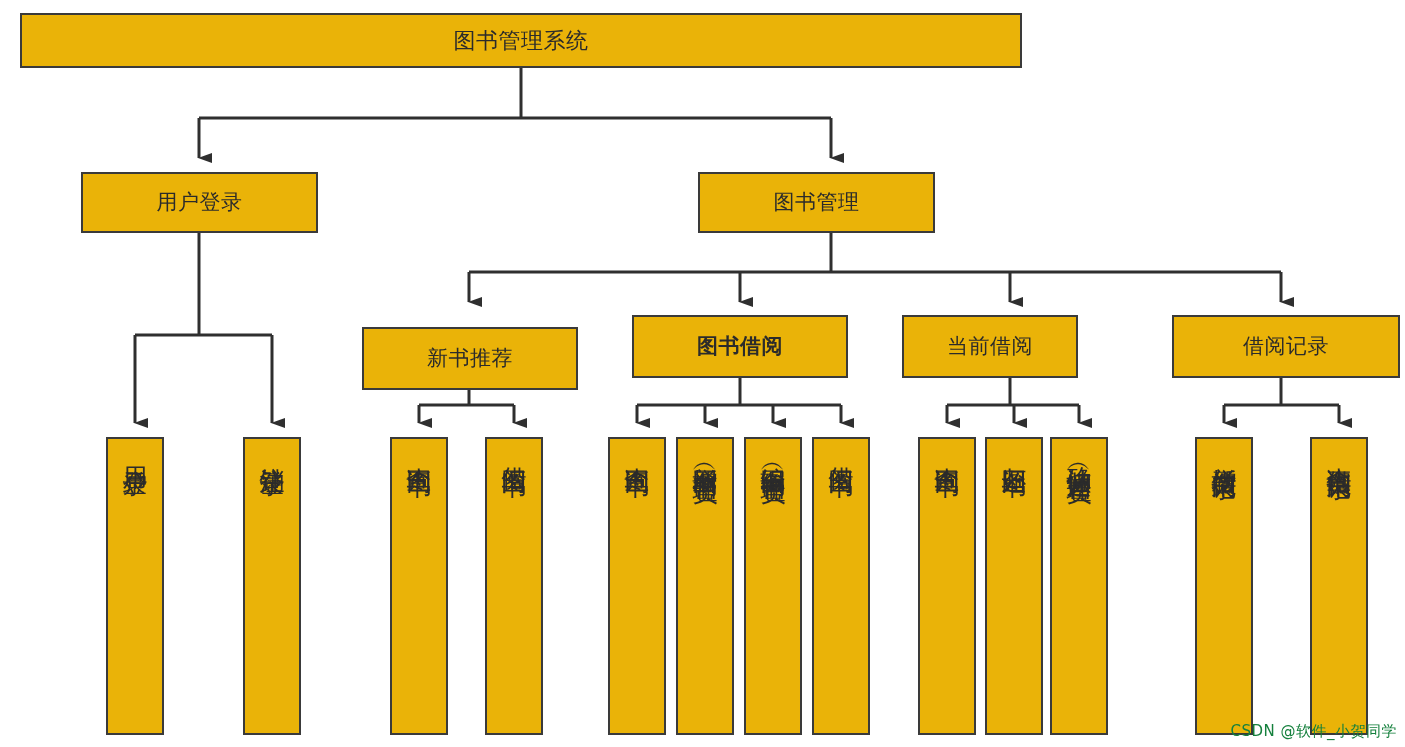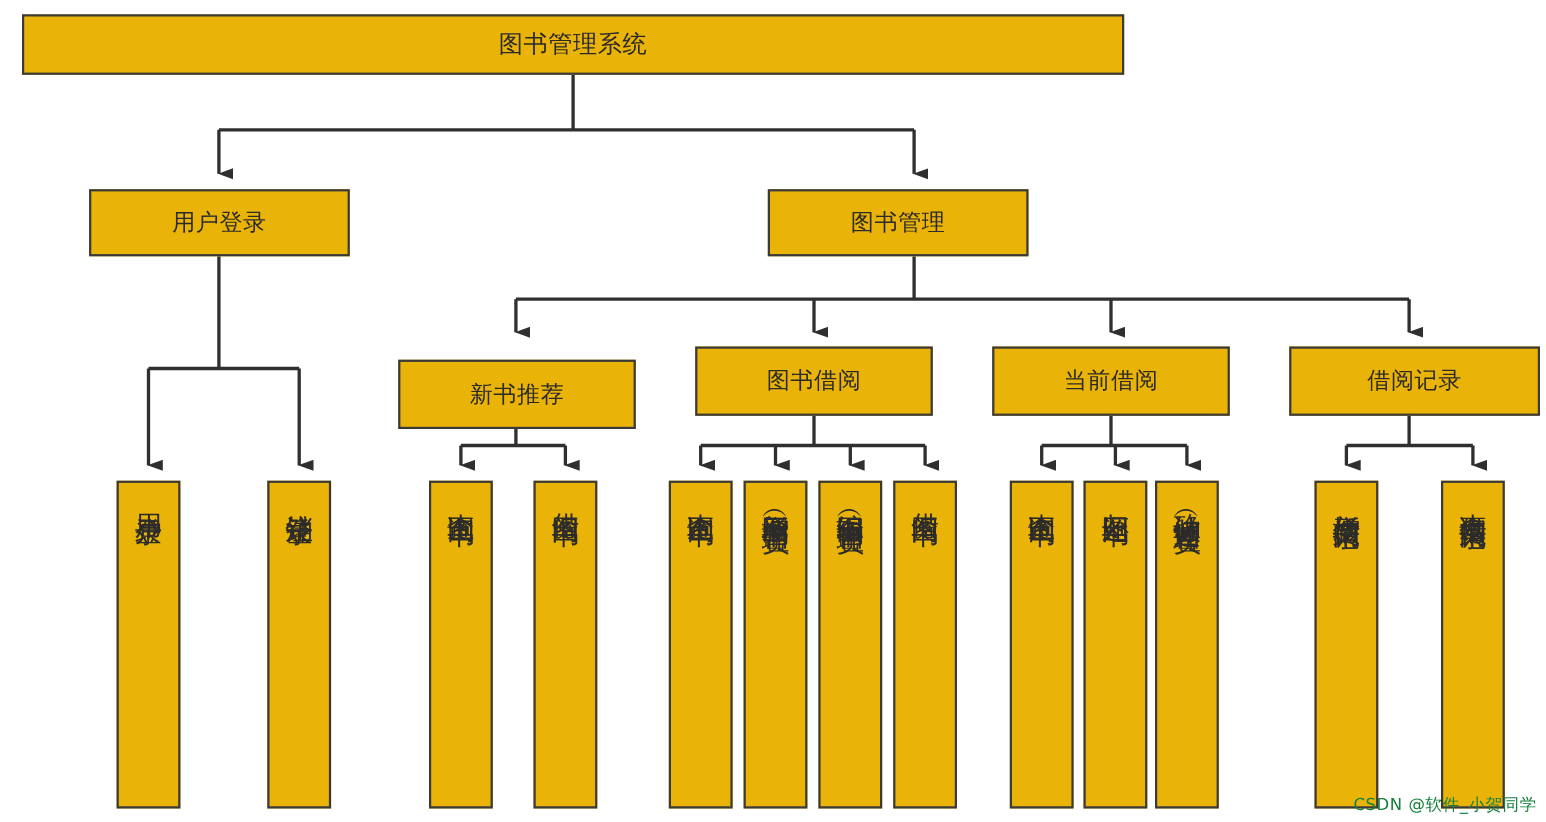--- a/index.html
+++ b/index.html
@@ -137,24 +137,24 @@
   <div class="node horiz" style="left:81px; top:172px; width:237px; height:61px;">
     <span class="label">用户登录</span>
   </div>
   <div class="node horiz" style="left:698px; top:172px; width:237px; height:61px;">
     <span class="label">图书管理</span>
   </div>
 
   <div class="node horiz" style="left:362px; top:315px; width:216px; height:63px;margin-top:12px;">
     <span class="label">新书推荐</span>
   </div>
-  <div class="node horiz" style="left:632px; top:315px; width:216px; height:63px;">
+  <div class="node horiz" style="left:632px; top:315px; width:216px; height:63px;font-weight:bold;">
     <span class="label">图书借阅</span>
   </div>
-  <div class="node horiz" style="left:902px; top:315px; width:216px; height:63px;align-items:center;">
+  <div class="node horiz" style="left:902px; top:315px; width:176px; height:63px;align-items:center;">
     <span class="label">当前借阅</span>
   </div>
   <div class="node horiz" style="left:1172px; top:315px; width:228px; height:63px;">
     <span class="label">借阅记录</span>
   </div>
 
   <div class="node vert" style="left:106px; top:437px; width:58px; height:298px;">
     <span class="label">用户登录</span>
   </div>
   <div class="node vert" style="left:243px; top:437px; width:58px; height:298px;">

